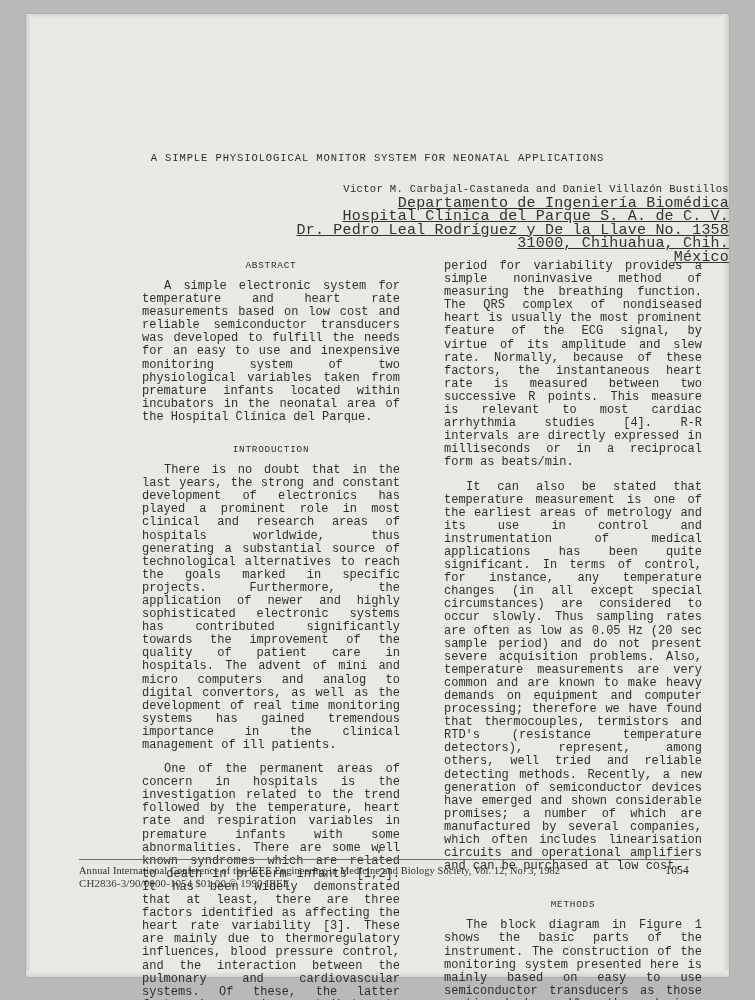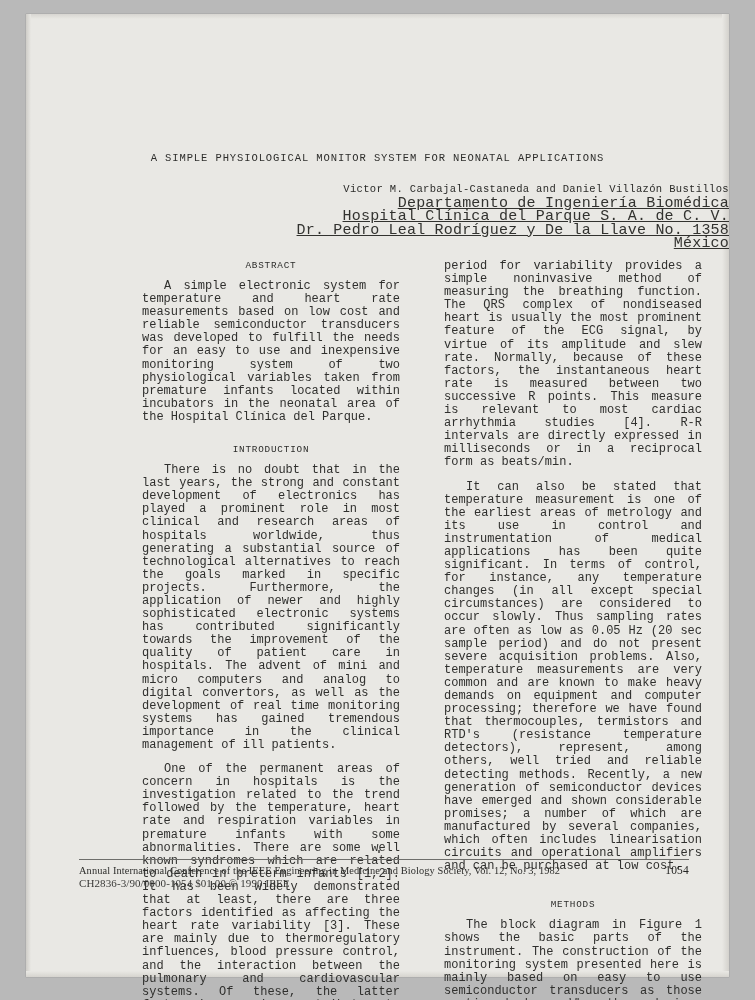--- a/index.html
+++ b/index.html
@@ -164,20 +164,21 @@
 
   <div class="paper-inner">
 
     <div class="title">A SIMPLE PHYSIOLOGICAL MONITOR SYSTEM FOR NEONATAL APPLICATIONS</div>
 
     <div class="authors">
       <div>Victor M. Carbajal-Castaneda and Daniel Villazón Bustillos</div>
       <div class="affil">Departamento de Ingeniería Biomédica</div>
       <div class="affil">Hospital Clínica del Parque S. A. de C. V.</div>
       <div class="affil">Dr. Pedro Leal Rodríguez y De la Llave No. 1358</div>
+      <div class="affil">31000, Chihuahua, Chih.</div>
       <div class="affil">México</div>
     </div>
 
     <div class="columns">
 
       <div class="col">
         <div class="sec-head">ABSTRACT</div>
         <p class="para">A simple electronic system for temperature and heart rate measurements based on low cost and reliable semiconductor transducers was developed to fulfill the needs for an easy to use and inexpensive monitoring system of two physiological variables taken from premature infants located within incubators in the neonatal area of the Hospital Clínica del Parque.</p>
 
         <div class="sec-head gap-top">INTRODUCTION</div>

